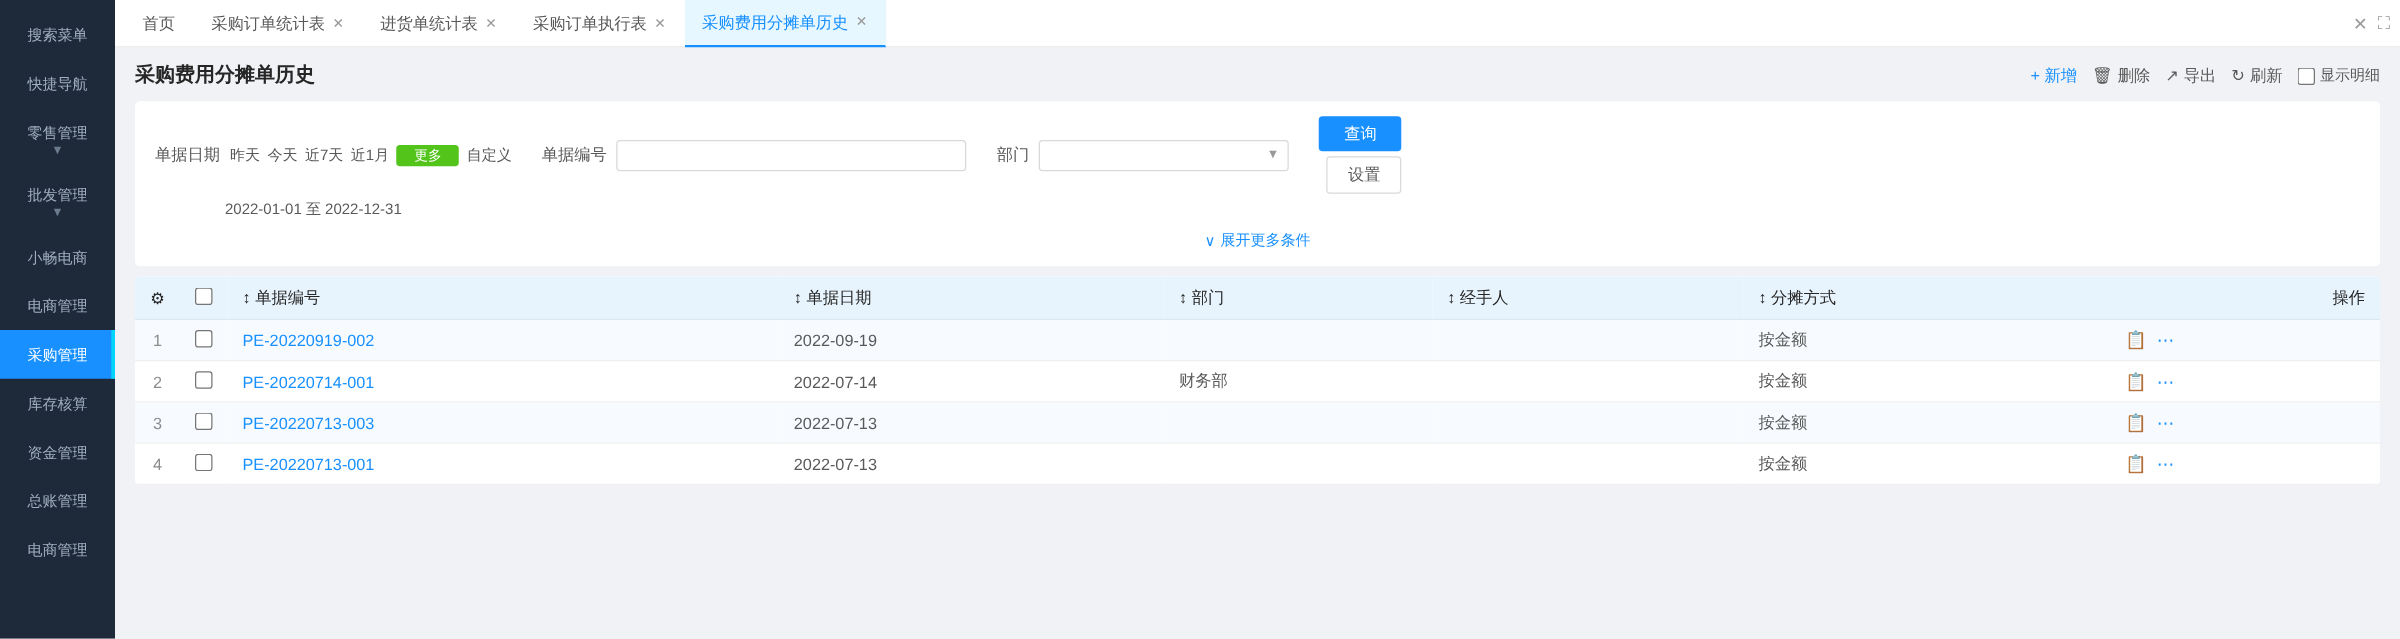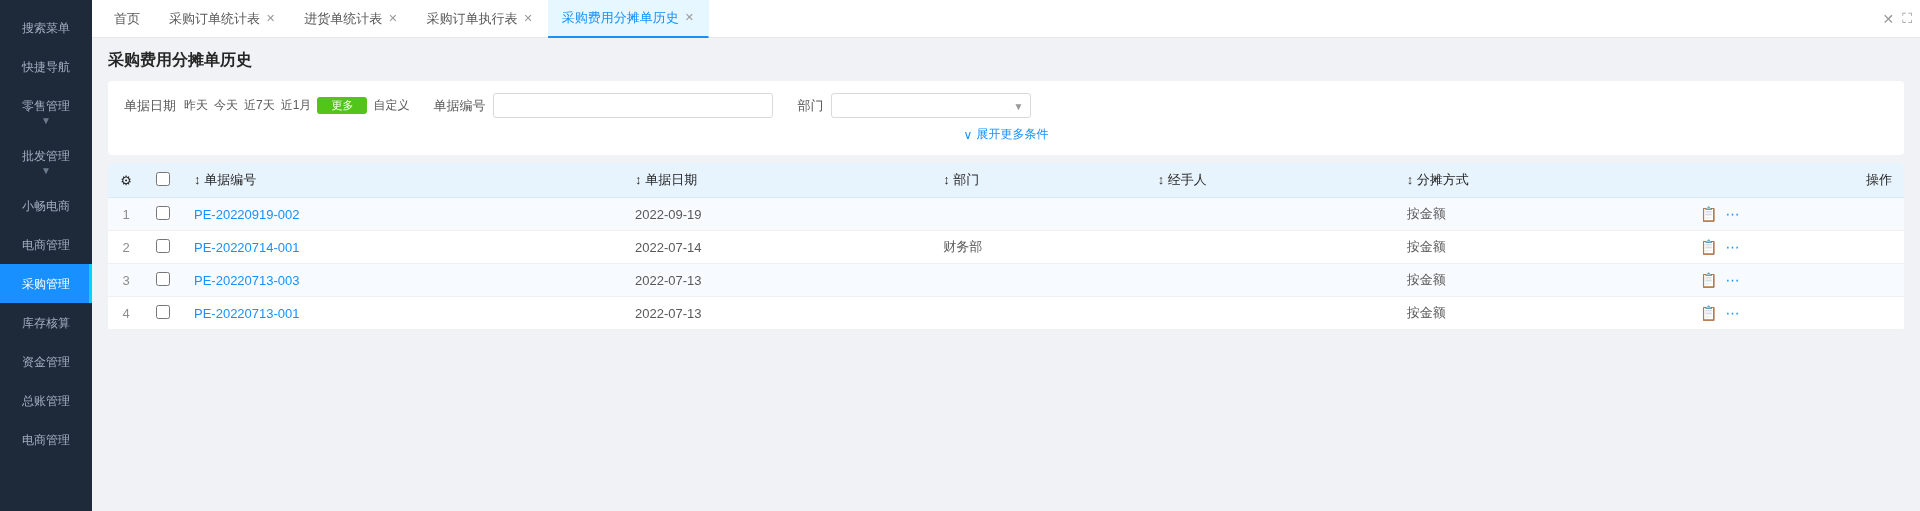--- a/index.html
+++ b/index.html
@@ -365,20 +365,39 @@
     <div class="tab-controls">
       <span title="关闭">✕</span>
       <span title="最大化">⛶</span>
     </div>
   </div>
 
   <div class="page-content">
 
     <div class="page-header">
       <div class="page-title">采购费用分摊单历史</div>
+      <div class="header-actions">
+        <button class="btn-add" style="background:none;border:none;color:#1890ff;cursor:pointer;font-size:13px;display:flex;align-items:center;gap:2px;">+ 新增</button>
+        <div class="action-btn">
+          <span>🗑</span>
+          <span>删除</span>
+        </div>
+        <div class="action-btn">
+          <span>↗</span>
+          <span>导出</span>
+        </div>
+        <div class="action-btn">
+          <span>↻</span>
+          <span>刷新</span>
+        </div>
+        <div class="show-columns-check">
+          <input type="checkbox" style="">
+          <span>显示明细</span>
+        </div>
+      </div>
     </div>
 
     <div class="filter-area">
       <div class="filter-row">
 
         <div class="filter-item">
           <span class="filter-label">单据日期</span>
           <div class="date-shortcuts">
             <span class="date-shortcut">昨天</span>
             <span class="date-shortcut">今天</span>
@@ -394,22 +413,29 @@
           <input class="filter-input" type="text" style="">
         </div>
 
         <div class="filter-item">
           <span class="filter-label">部门</span>
           <div class="select-wrapper">
             <input class="filter-select" type="text" style="width: 200px;">
           </div>
         </div>
 
+        <div style="display:flex;flex-direction:column;gap:4px;align-items:flex-end;">
+          <button class="query-btn">查询</button>
+          <button class="setting-btn">设置</button>
+        </div>
       </div>
 
+      <div style="margin-top:4px;margin-left:56px;">
+        <span class="date-range">2022-01-01 至 2022-12-31</span>
+      </div>
 
       <div class="expand-btn">
         <span>∨</span>
         <span>展开更多条件</span>
       </div>
     </div>
 
     <div class="table-area">
       <table>
         <thead>

